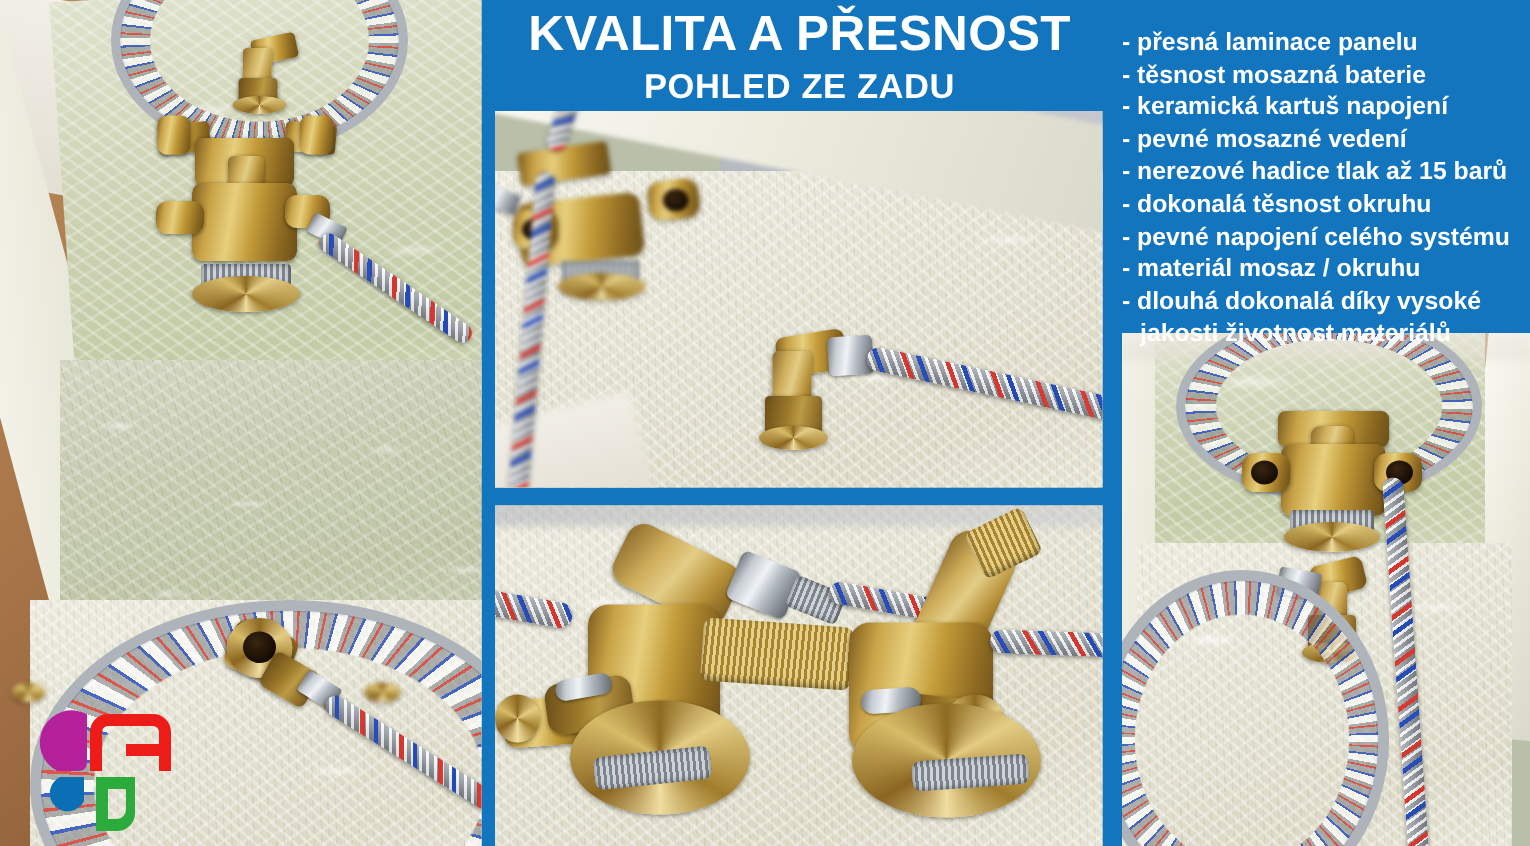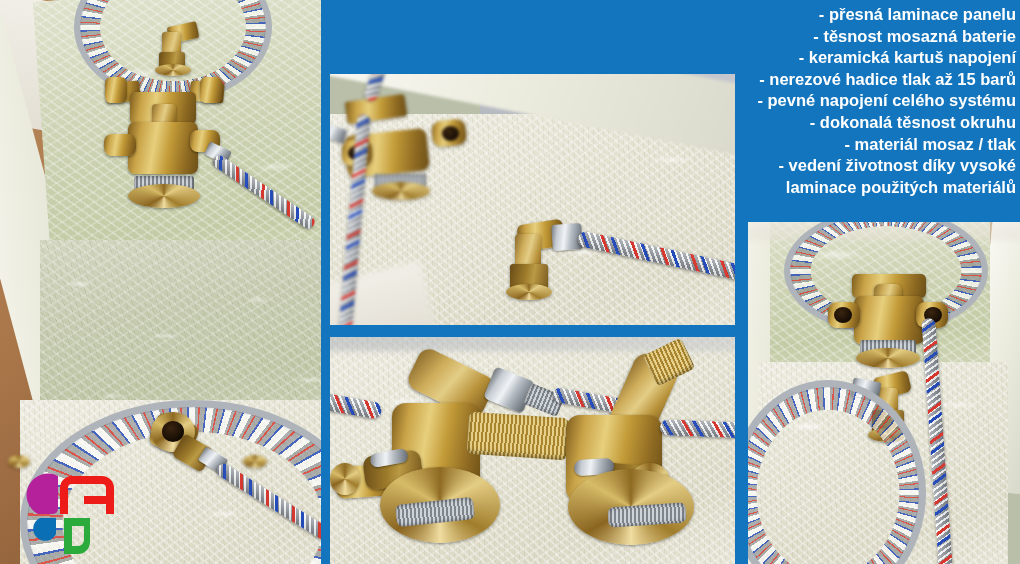--- a/index.html
+++ b/index.html
@@ -87,21 +87,21 @@
         -webkit-mask:radial-gradient(closest-side,transparent 0,transparent 78%,#000 79%,#000 100%);
         mask:radial-gradient(closest-side,transparent 0,transparent 78%,#000 79%,#000 100%);}
 
   .blur{filter:blur(1.4px);}
   .blur2{filter:blur(3px);}
 
   
   .title-wrap{position:absolute;left:330px;top:2px;width:406px;text-align:center;}
   .title{color:#ffffff;font-size:33px;font-weight:bold;letter-spacing:.2px;line-height:40px;white-space:nowrap;}
   .subtitle{color:#ffffff;font-size:23px;font-weight:bold;letter-spacing:.4px;line-height:30px;}
-  .features{position:absolute;left:748px;top:4px;width:268px;text-align:right;}
+  .features{position:absolute;left:748px;top:18px;width:268px;}
   .feat{color:#ffffff;font-size:16.5px;font-weight:bold;line-height:21.6px;white-space:nowrap;}
   .feat.cont{padding-left:12px;}
 
   
   .logo{position:absolute;left:14px;top:468px;width:104px;height:90px;}
 </style>
 </head>
 <body>
 
 <div class="poster">
@@ -238,31 +238,36 @@
       <div class="brass soft" style="left:128px;top:166px;width:22px;height:34px;border-radius:4px;"></div>
       <div class="brass dark" style="left:124px;top:188px;width:32px;height:24px;border-radius:3px;"></div>
       <div class="ringn" style="left:120px;top:206px;width:40px;height:14px;"></div>
       <div class="chrome" style="left:104px;top:158px;width:28px;height:18px;transform:rotate(10deg);"></div>
 
       <div class="arc" style="left:-18px;top:158px;width:180px;height:210px;border-radius:50%;border-width:8px;"></div>
       <div class="hose v" style="left:182px;top:96px;width:14px;height:250px;transform:rotate(-4deg);"></div>
     </div>
   </div>
 
+  <div class="title-wrap">
+    <div class="title">KVALITA A PŘESNOST</div>
+    <div class="subtitle">POHLED ZE ZADU</div>
+  </div>
 
   <div class="features">
     <div class="feat">- přesná laminace panelu</div>
     <div class="feat">- těsnost mosazná baterie</div>
     <div class="feat">- keramická kartuš napojení</div>
+    <div class="feat">- pevné mosazné vedení</div>
     <div class="feat">- nerezové hadice tlak až 15 barů</div>
+    <div class="feat">- dokonalá těsnost okruhu</div>
     <div class="feat">- pevné napojení celého systému</div>
-    <div class="feat">- dokonalá těsnost okruhu</div>
-    <div class="feat">- materiál mosaz / tlak</div>
-    <div class="feat">- vedení životnost díky vysoké</div>
-    <div class="feat cont">laminace použitých materiálů</div>
+    <div class="feat">- materiál mosaz / okruhu</div>
+    <div class="feat">- dlouhá dokonalá díky vysoké</div>
+    <div class="feat cont">jakosti životnost materiálů</div>
   </div>
 
   <div class="logo">
     <svg viewBox="0 0 104 90" width="104" height="90">
       <path d="M44 8 L44 40 Q44 46 38 46 L24 46 A19 19 0 1 1 44 8 Z" fill="#b5219b"></path>
       <path d="M42 50 L42 66 A12 12 0 1 1 26 50 Z" fill="#0a6fb5"></path>
       <path d="M58 8 H88 A12 12 0 0 1 100 20 V46 H92 V20 A4 4 0 0 0 88 16 H58 A4 4 0 0 0 54 20 V46 H46 V20 A12 12 0 0 1 58 8 Z" fill="#ee1c18"></path>
       <rect x="70" y="28" width="30" height="8" fill="#ee1c18"></rect>
       <path d="M50 50 H76 V74 A12 12 0 0 1 64 86 H50 Z
                M58 58 V78 H64 A6 6 0 0 0 70 72 V58 Z" fill="#2aab3c" fill-rule="evenodd"></path>

